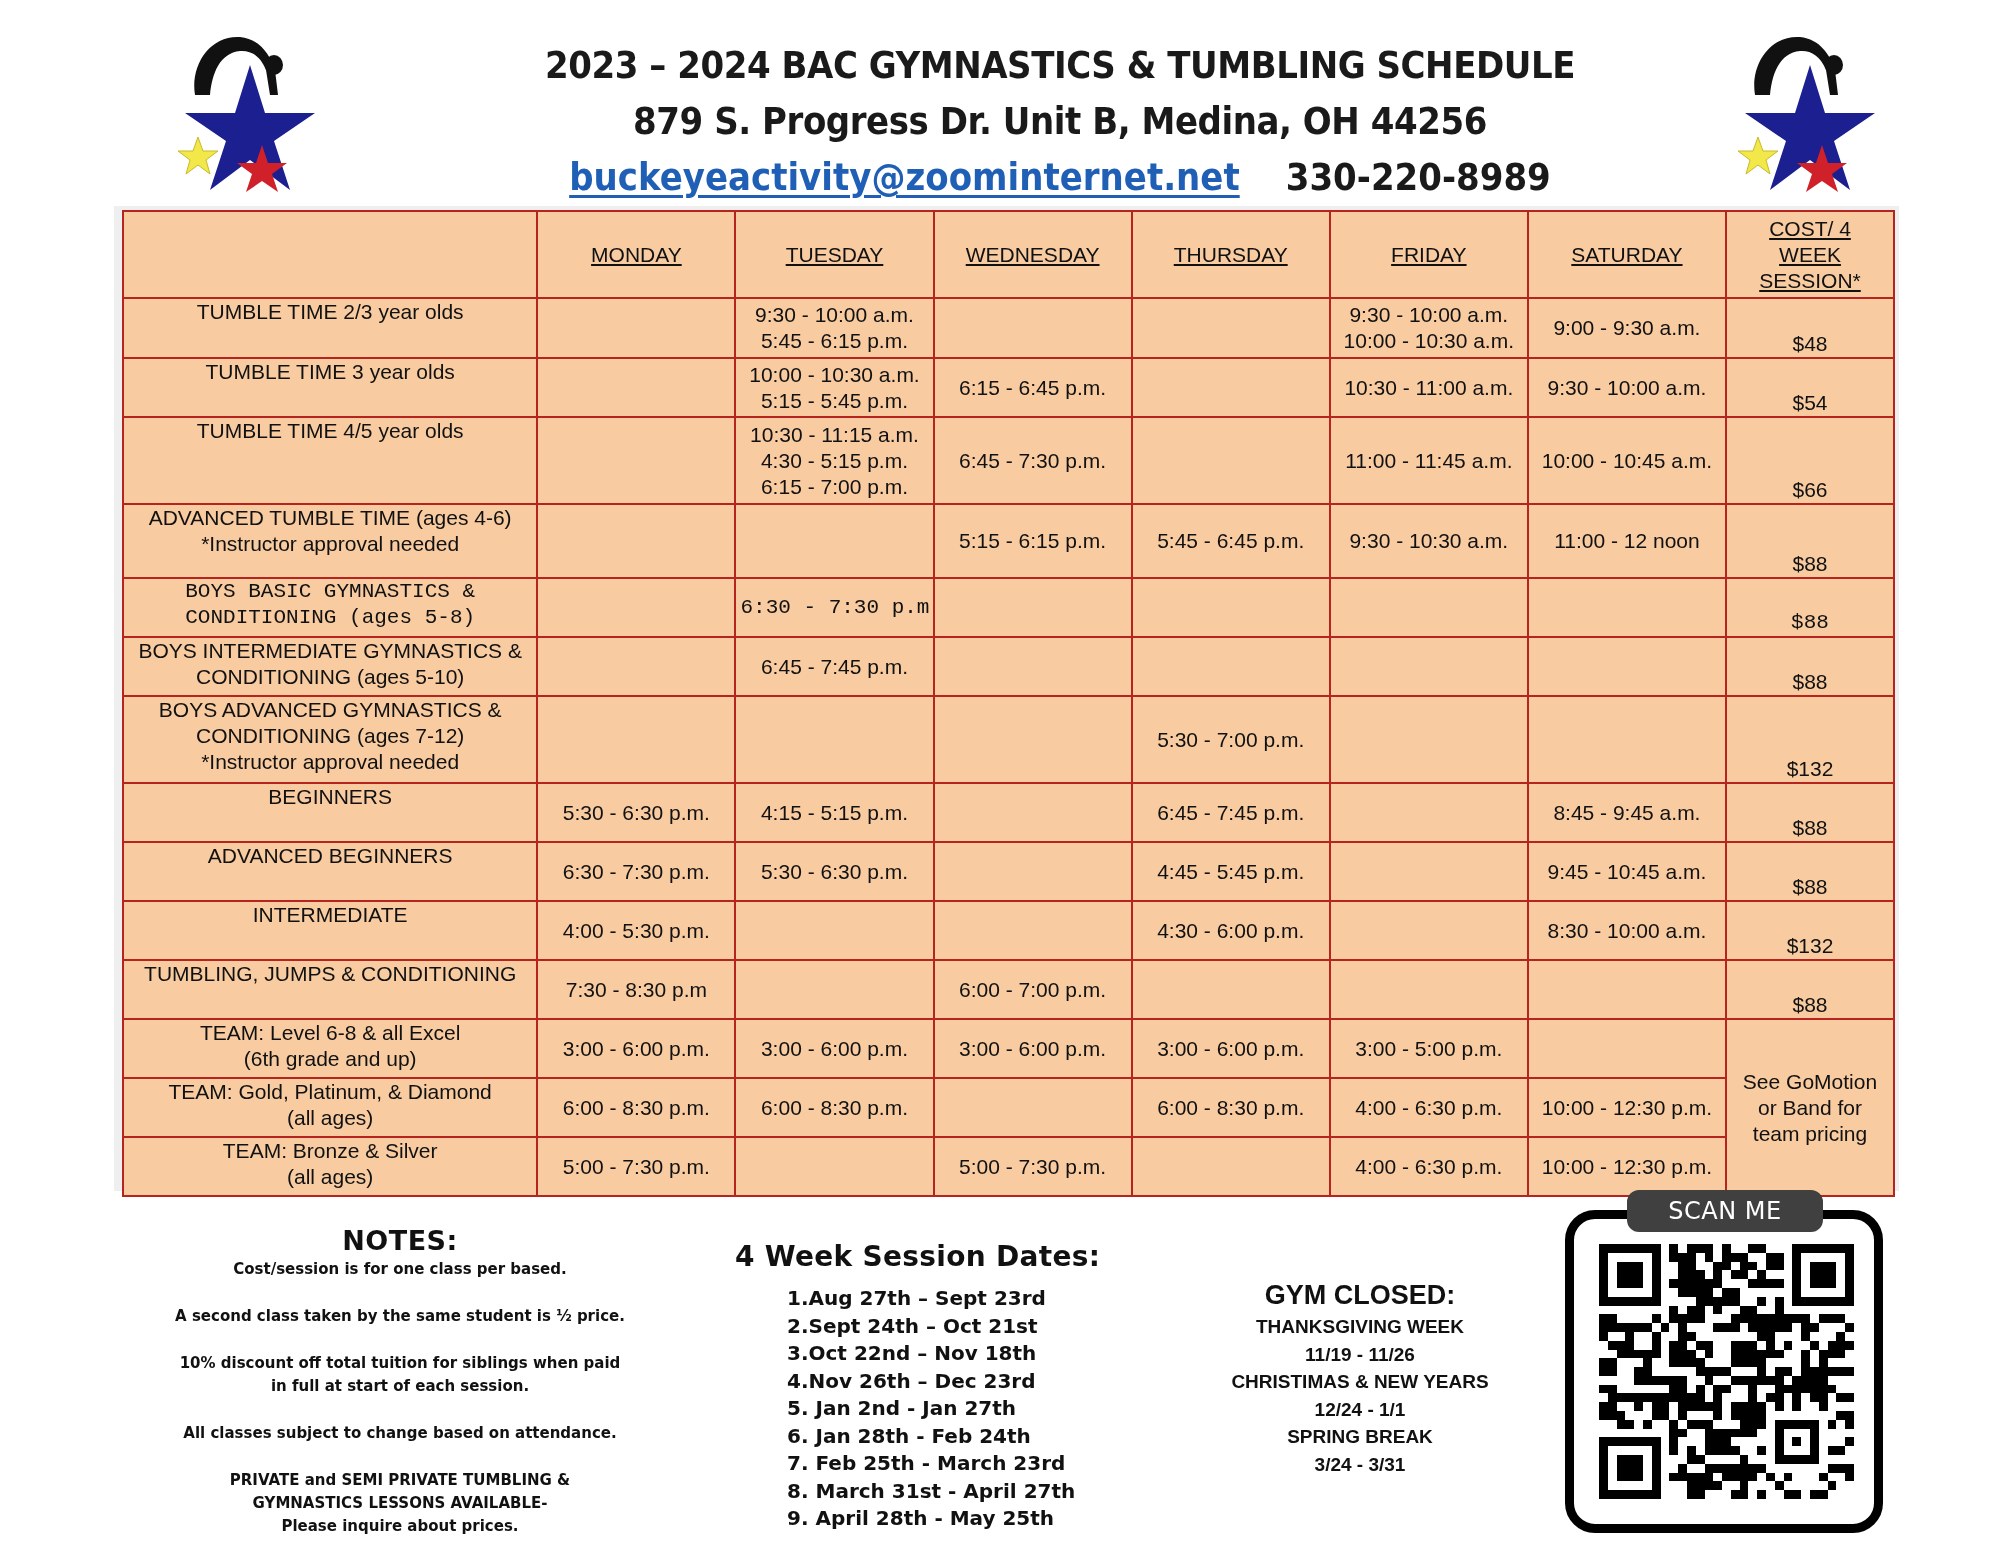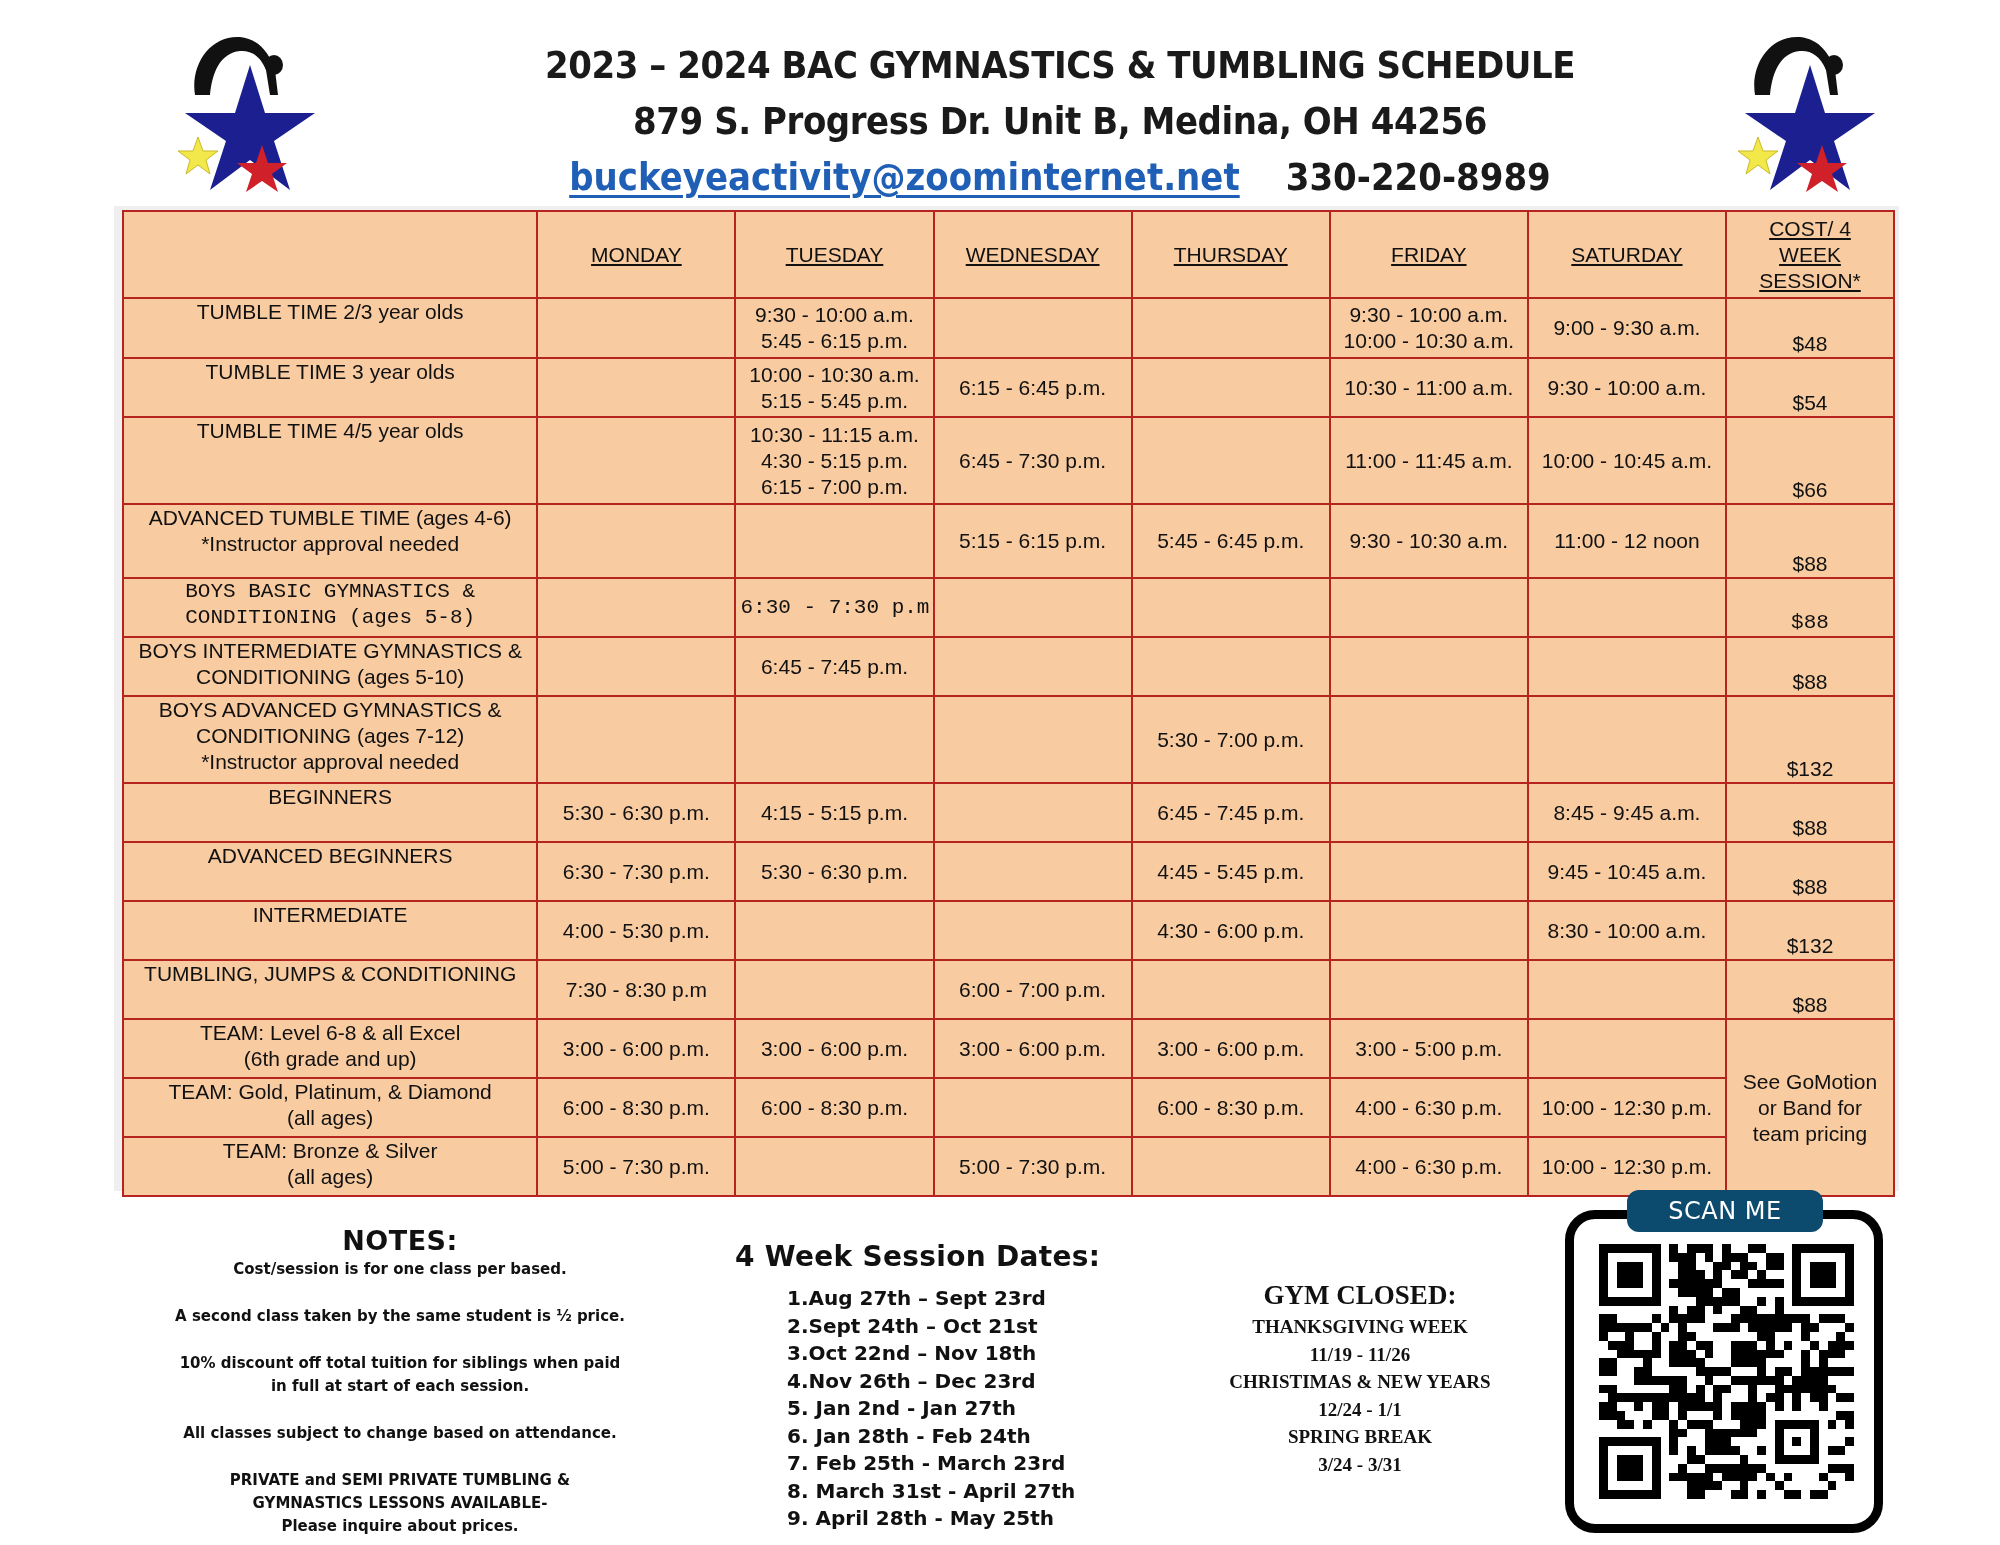--- a/index.html
+++ b/index.html
@@ -38,26 +38,26 @@
   
   .notes { position: absolute; left: 140px; top: 1225px; width: 520px; text-align: center; font-family: "DejaVu Sans", sans-serif; font-weight: bold; color: #111; }
   .notes h2 { margin: 0 0 2px 0; font-size: 27px; letter-spacing: 0.5px; }
   .notes p { margin: 0 0 24px 0; font-size: 15px; line-height: 23px; }
 
   .sessions { position: absolute; left: 735px; top: 1240px; width: 400px; font-family: "DejaVu Sans", sans-serif; font-weight: bold; color: #111; }
   .sessions h2 { margin: 0 0 0 0; font-size: 28px; letter-spacing: 0.3px; white-space: nowrap; }
   .sessions ul { list-style: none; margin: 12px; padding: 0 0 0 40px; }
   .sessions li { font-size: 20px; line-height: 27.5px; white-space: nowrap; }
 
-  .closed { position: absolute; left: 1180px; top: 1280px; width: 360px; text-align: center; font-family: Liberation Serif, serif; font-weight: bold; color: #111; }
+  .closed { position: absolute; left: 1180px; top: 1280px; width: 360px; text-align: center; font-family: Liberation Sans, sans-serif; font-weight: bold; color: #111; }
   .closed h2 { margin: 0 0 2px 0; font-size: 27px; }
   .closed div { font-size: 19px; line-height: 27.5px; white-space: nowrap; }
 
   .qr-wrap { position: absolute; left: 1565px; top: 1190px; width: 320px; height: 345px; }
-  .qr-tab { position: absolute; left: 62px; top: 0; width: 196px; height: 42px; background: #0c4a6e; border-radius: 12px; color: #fff; text-align: center; font-size: 24px; line-height: 42px; font-family: "DejaVu Sans", sans-serif; letter-spacing: 0.5px; }
+  .qr-tab { position: absolute; left: 62px; top: 0; width: 196px; height: 42px; background: #404040; border-radius: 12px; color: #fff; text-align: center; font-size: 24px; line-height: 42px; font-family: "DejaVu Sans", sans-serif; letter-spacing: 0.5px; }
   .qr-frame { position: absolute; left: 0; top: 20px; width: 300px; height: 305px; border: 9px solid #000; border-radius: 30px; background: #fff; }
   .qr-code { position: absolute; left: 25px; top: 25px; width: 255px; height: 255px; }
 </style>
 </head>
 <body>
 
 <div class="header-band"></div>
 
 <svg class="logo left" viewBox="0 0 200 170">
   <path d="M45 70 C40 40 60 10 90 12 C110 14 120 30 125 45 L128 70 L120 70 L116 45 C110 30 100 25 90 26 C70 28 62 48 60 70 Z" fill="#111"></path>

